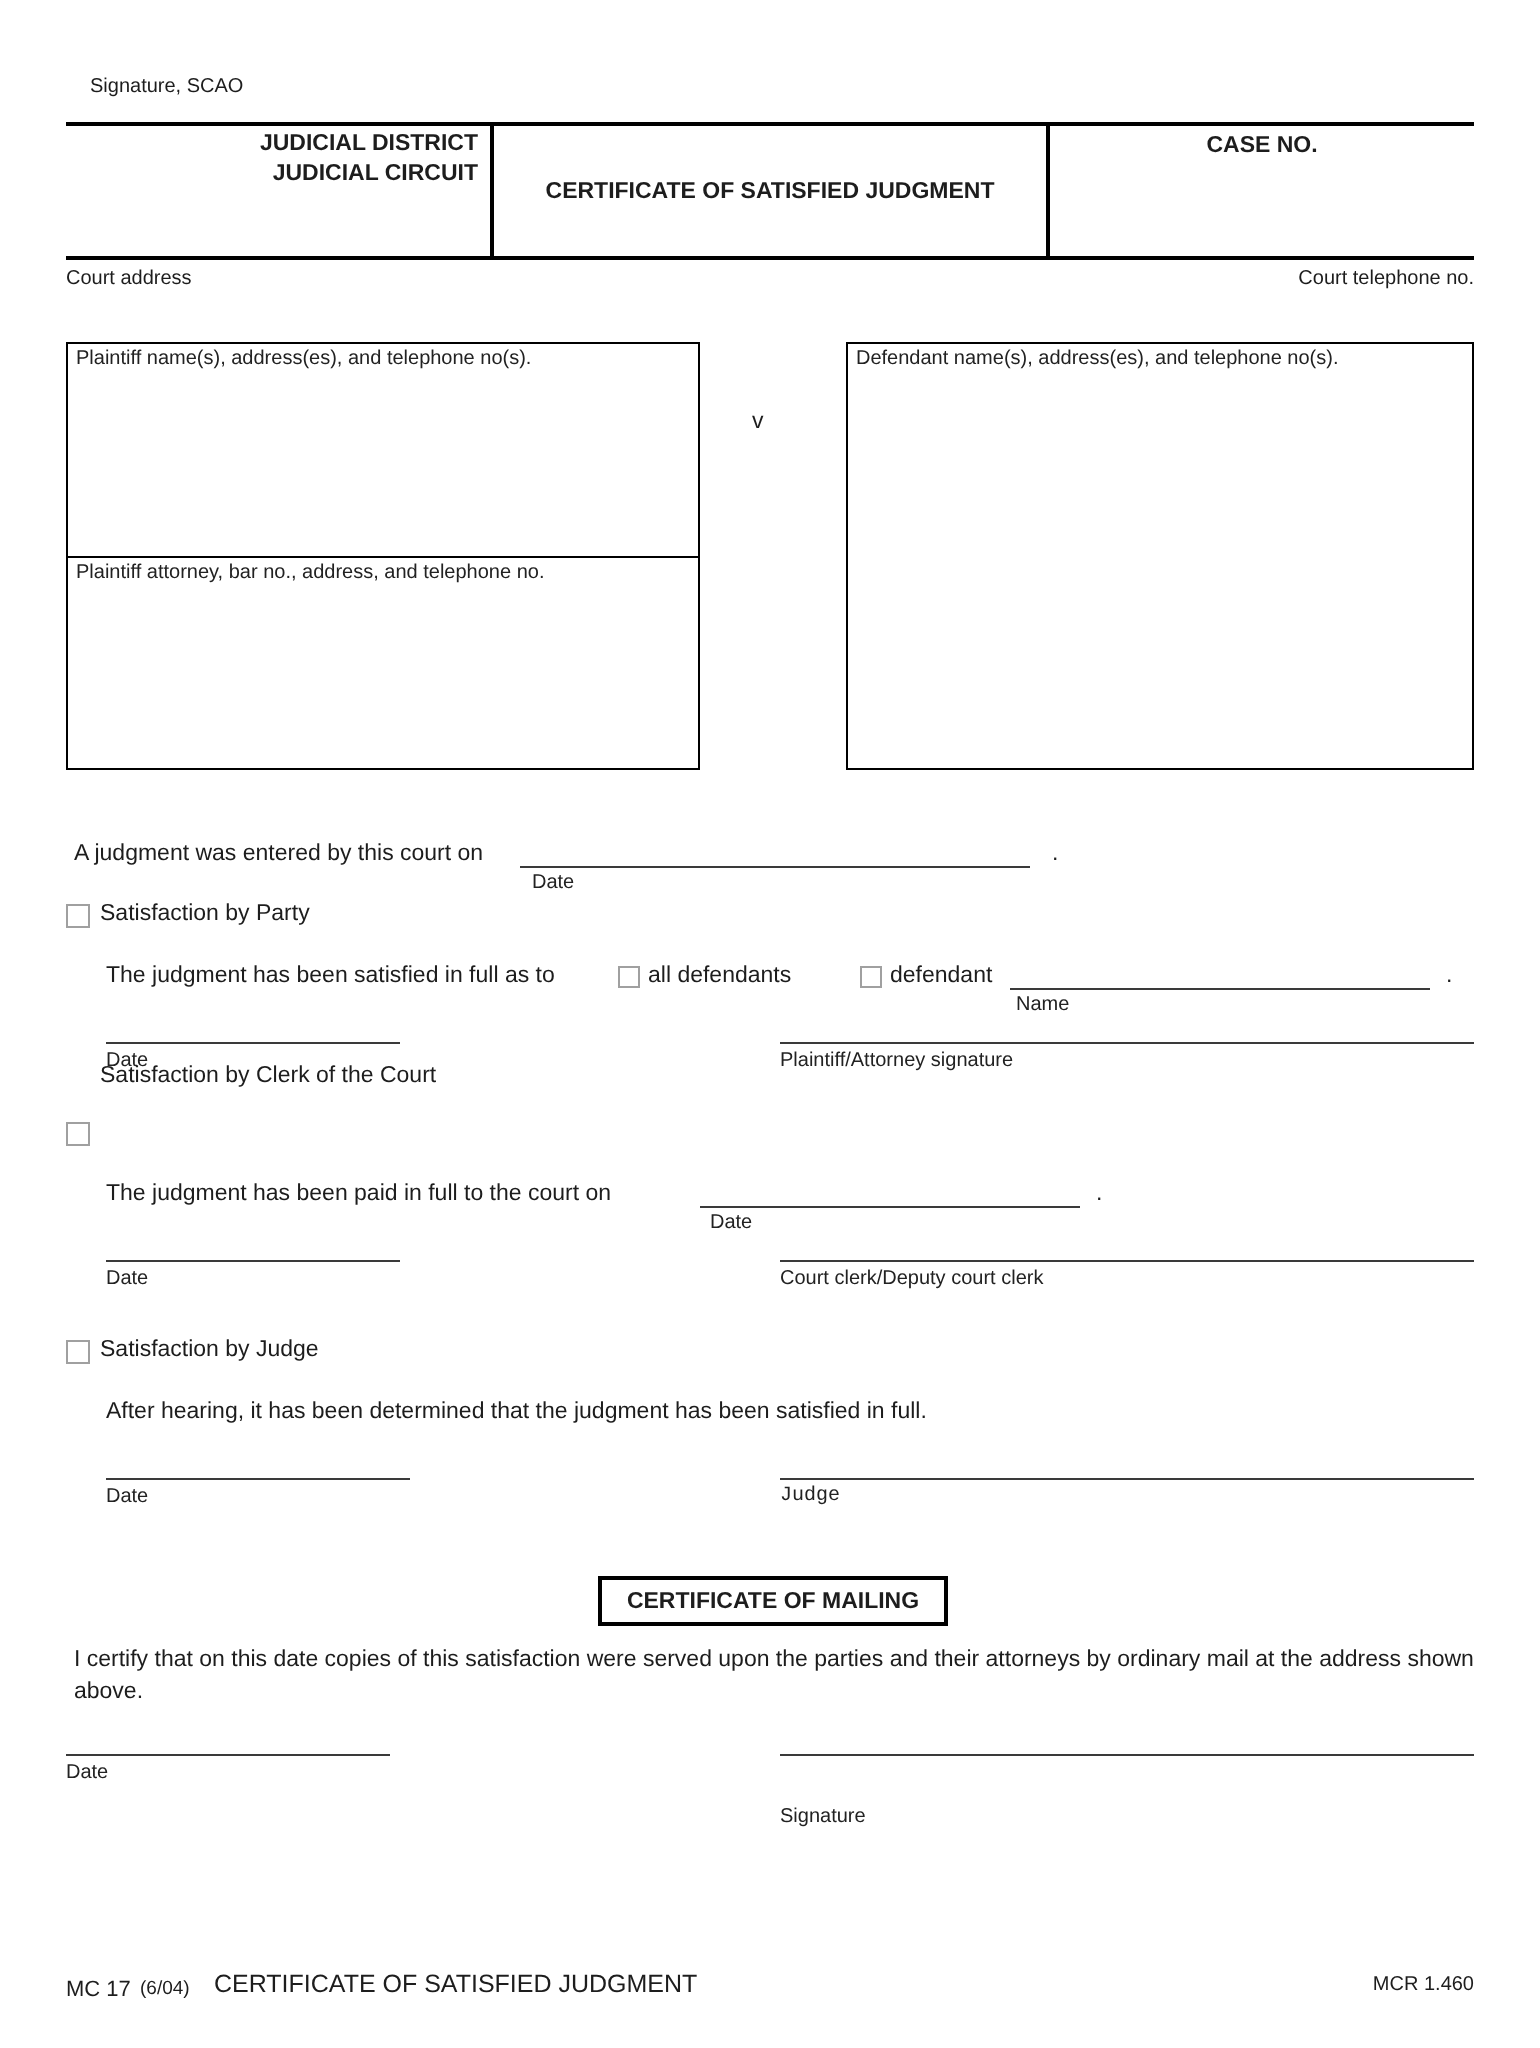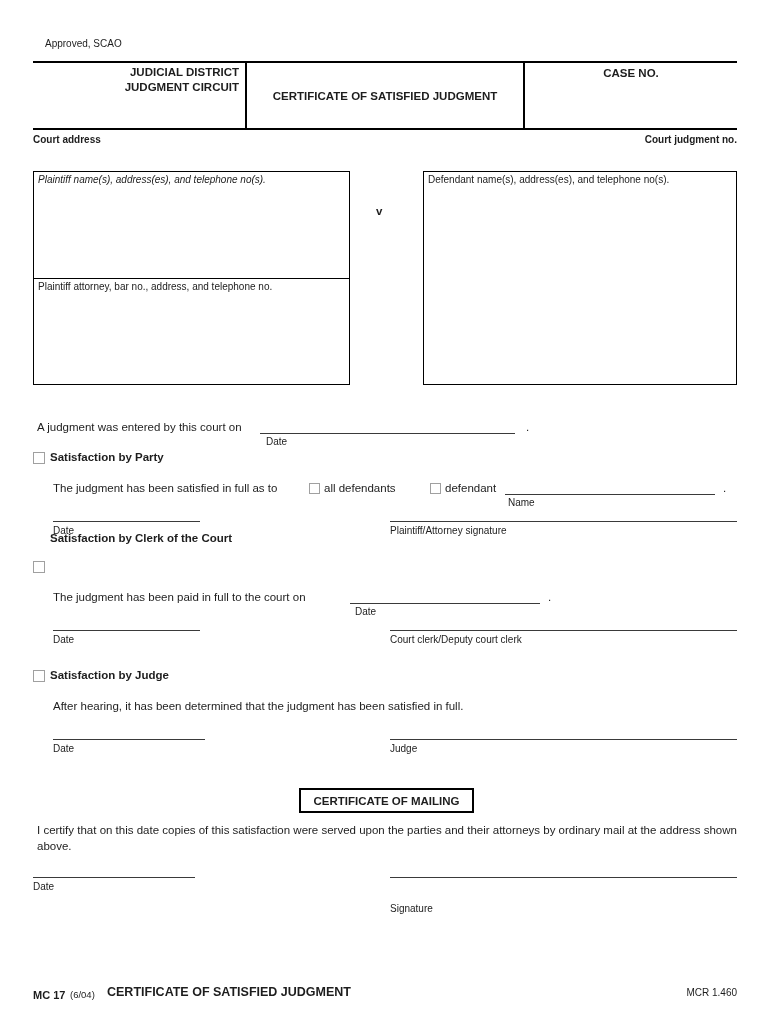--- a/index.html
+++ b/index.html
@@ -5,21 +5,21 @@
   * { margin:0; padding:0; box-sizing:border-box; }
   html,body { background:#e8e8e8; }
   .page {
     position:relative; width:770px; height:1024px; background:#ffffff;
     font-family:"Liberation Sans", sans-serif; color:#1d1d1d; overflow:hidden;
     margin:0 auto;
   }
   .abs { position:absolute; }
   .fs10 { font-size:10px; }
   .fs11 { font-size:11.5px; }
-  .b { font-weight:bold;text-align:right; }
+  .b { font-weight:normal;text-align:right; }
   .small-cap { font-size:10px; color:#222; }
   .fill-line { border-bottom:1.5px solid #3a3a3a; }
   .cb {
     border:1.5px solid #a0a0a0; background:#fff; display:inline-block;
   }
   .cb-lg { width:12px; height:12px; }
   .cb-sm { width:11px; height:11px; }
   .hdr-box {
     left:33px; top:61px; width:704px; height:69px;
     border-top:2px solid #000; border-bottom:2px solid #000;
@@ -35,39 +35,39 @@
     left:299px; top:788px; width:175px; height:25px; border:2px solid #000;
     display:flex; align-items:center; justify-content:center;
     font-size:11.5px; font-weight:bold;
   }
 </style>
 </head>
 <body>
 
 <div class="page">
 
-  <div class="abs fs10" style="left:45px; top:38px;">Approved, SCAO</div>
+  <div class="abs fs10" style="left:45px; top:38px;">Signature, SCAO</div>
 
 
   <div class="abs hdr-box">
     <div class="hdr-div" style="left:212px;"></div>
     <div class="hdr-div" style="left:490px;"></div>
     <div class="hdr-cell1">
       <div style="text-align:right; padding-right:6px;">JUDICIAL DISTRICT</div>
-      <div style="text-align:right; padding-right:6px;">JUDGMENT CIRCUIT</div>
+      <div style="text-align:right; padding-right:6px;">JUDICIAL CIRCUIT</div>
     </div>
     <div class="hdr-cell2">CERTIFICATE OF SATISFIED JUDGMENT</div>
     <div class="hdr-cell3">CASE NO.</div>
   </div>
 
   <div class="abs b fs10" style="left:33px; top:134px;">Court address</div>
-  <div class="abs b fs10" style="right:33px; top:134px;">Court judgment no.</div>
+  <div class="abs b fs10" style="right:33px; top:134px;">Court telephone no.</div>
 
   <div class="abs party-box" style="left:33px; top:171px; width:317px; height:214px;">
-    <div style="height:107px; border-bottom:1.5px solid #000;font-style:italic;">
+    <div style="height:107px; border-bottom:1.5px solid #000;">
       <div class="box-label">Plaintiff name(s), address(es), and telephone no(s).</div>
     </div>
     <div>
       <div class="box-label">Plaintiff attorney, bar no., address, and telephone no.</div>
     </div>
   </div>
 
   <div class="abs b fs11" style="left:376px; top:205px;">v</div>
 
   <div class="abs party-box" style="left:423px; top:171px; width:314px; height:214px;">
@@ -110,21 +110,21 @@
   <div class="abs small-cap" style="left:390px; top:634px;">Court clerk/Deputy court clerk</div>
 
   <div class="abs cb cb-lg" style="left:33px; top:670px;"></div>
   <div class="abs b fs11" style="left:50px; top:669px;">Satisfaction by Judge</div>
 
   <div class="abs fs11" style="left:53px; top:700px;">After hearing, it has been determined that the judgment has been satisfied in full.</div>
 
   <div class="abs fill-line" style="left:53px; top:726px; width:152px; height:14px;"></div>
   <div class="abs small-cap" style="left:53px; top:743px;">Date</div>
   <div class="abs fill-line" style="left:390px; top:726px; width:347px; height:14px;"></div>
-  <div class="abs small-cap" style="left:390px; top:743px;">Judge</div>
+  <div class="abs small-cap" style="left:390px; top:743px;font-family:Liberation Mono, monospace;">Judge</div>
 
   <div class="abs fs11" style="left:37px; top:823px; width:702px; line-height:15.5px;">I certify that on this date copies of this satisfaction were served upon the parties and their attorneys by ordinary mail at the address shown above.</div>
   <div class="abs mail-box">
     <span>CERTIFICATE OF MAILING</span>
   </div>
 
   <div class="abs fill-line" style="left:33px; top:864px; width:162px; height:14px;"></div>
   <div class="abs small-cap" style="left:33px; top:881px;">Date</div>
   <div class="abs fill-line" style="left:390px; top:864px; width:347px; height:14px;"></div>
   <div class="abs small-cap" style="left:390px; top:903px;">Signature</div>

